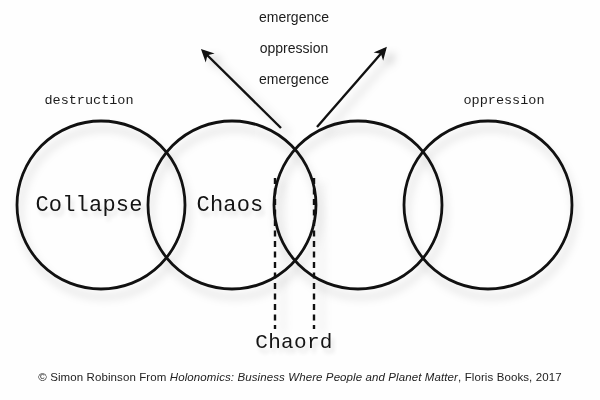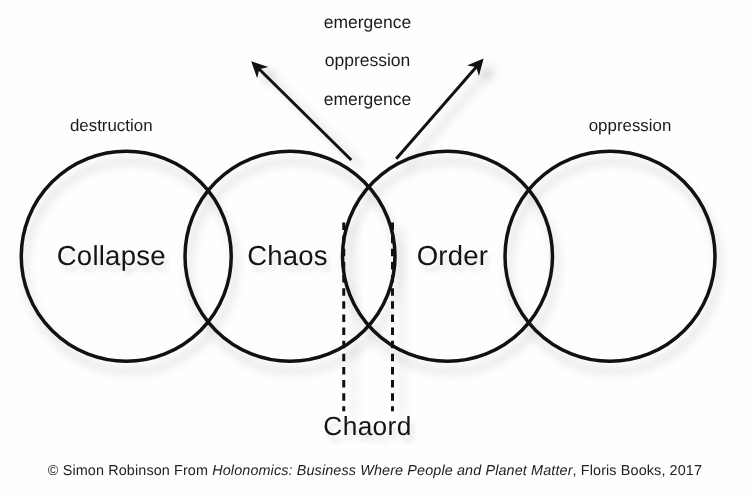--- a/index.html
+++ b/index.html
@@ -9,21 +9,21 @@
     background: #ffffff;
   }
   #canvas {
     position: relative;
     width: 600px; height: 400px;
     background: #fefefe;
     overflow: hidden;
     color: #161616;
   }
   .abs { position: absolute; }
-  .centered { transform: translate(-50%, -50%); white-space: nowrap; }
+  .centered { transform: translate(-50%, -50%); white-space: nowrap; font-family: Liberation Mono, monospace; }
   svg.layer { position: absolute; left: 0; top: 0; }
 
   .top-words {
     left: 294px; top: 2px;
     transform: translateX(-50%);
     text-align: center;
     font-size: 14px;
     line-height: 31px;
     color: #1c1c1c;
   }
@@ -85,21 +85,20 @@
     <div>emergence</div>
     <div>oppression</div>
     <div>emergence</div>
   </div>
 
   <div class="abs centered side-label" style="left:89px; top:100px;">destruction</div>
   <div class="abs centered side-label" style="left:504px; top:100px;text-align:right;">oppression</div>
 
   <div class="abs centered circle-label" style="left:230px; top:205px;">Chaos</div>
   <div class="abs centered circle-label" style="left:89px; top:205px;">Collapse</div>
-  <div class="abs centered circle-label" style="left:362px; top:205px;">Order</div>
 
   <div class="abs centered chaord-label" style="left:294px; top:342px;">Chaord</div>
 
   <div class="abs caption">
     <span>© Simon Robinson From </span><i>Holonomics: Business Where People and Planet Matter</i><span>, Floris Books, 2017</span>
   </div>
 
 </div>
 
 </body></html>

